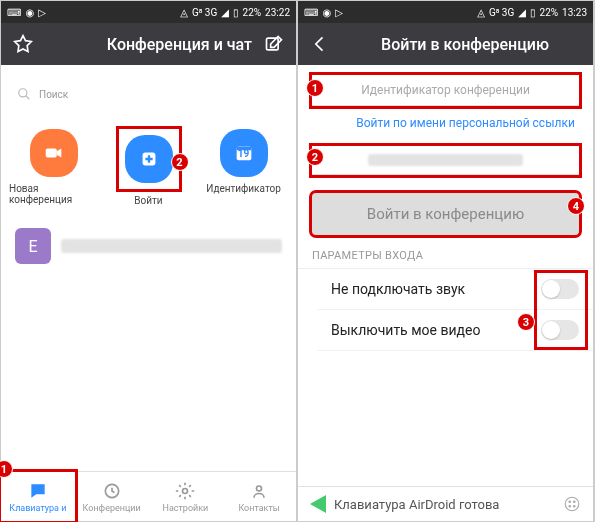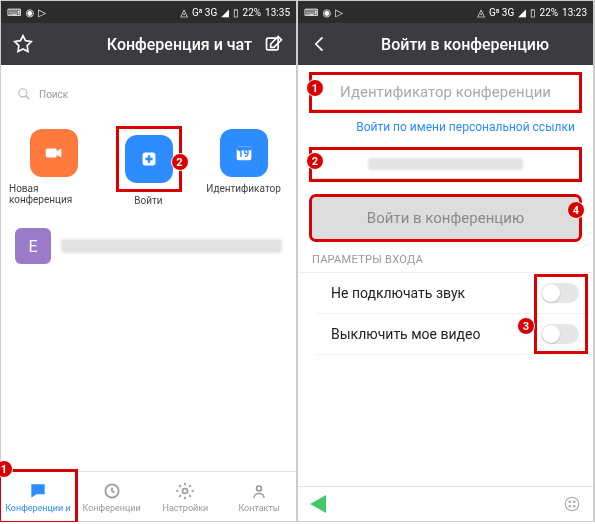--- a/index.html
+++ b/index.html
@@ -14,36 +14,36 @@
   
   .header { background: #3c3c40; color: #fff; height: 42px; display: flex; align-items: center; padding: 0 12px; gap: 12px; }
   .header .title { flex: 1; font-size: 16px; font-weight: 500; text-align: right; }
 
   
   .search { display: flex; align-items: center; padding: 22px 16px; color: #999; font-size: 10px; gap: 8px; }
 
   
   .actions { display: flex; justify-content: space-around; padding: 6px 8px 12px; gap: 6px; }
   .act { display: flex; flex-direction: column; align-items: center; gap: 6px; flex: 1; }
-  .act .ic { width: 48px; height: 48px; border-radius: 12px; display: flex; align-items: center; justify-content: center; color: #fff; }
+  .act .ic { width: 48px; height: 48px; border-radius: 20px; display: flex; align-items: center; justify-content: center; color: #fff; }
   .act .lbl { font-size: 10px; color: #444; }
   .ic-orange { background: #ff7a3d; }
   .ic-blue { background: #2d8cff; }
 
   .chatrow { display:flex; align-items:center; gap:10px; padding:10px 14px; }
   .avatar { width:36px; height:36px; border-radius:6px; background:#9b7bc9; color:#fff; display:flex; align-items:center; justify-content:center; font-size:16px; }
   .blurline { flex:1; height:14px; background:#e3e3e3; border-radius:3px; filter: blur(1px); }
 
   
   .bnav { margin-top: auto; display: flex; border-top: 1px solid #e0e0e0; height: 50px; }
   .bnav .bi { flex: 1; display: flex; flex-direction: column; align-items: center; justify-content: center; gap: 2px; color: #999; font-size: 9px; }
   .bnav .bi.active { color: #2d8cff; }
 
   
-  .field { margin: 10px 14px; border: 0; border-bottom: 1px solid #ddd; padding: 8px 4px; color:#aaa; font-size:15px; }
+  .field { margin: 10px 14px; border: 0; border-bottom: 1px solid #ddd; padding: 8px 4px; color:#aaa; font-size:12px; }
   .link { text-align: center; color: #2d8cff; font-size: 12px; padding: 0 14px 6px; margin-left: 40px; }
   .bigbtn { margin: 8px 14px; background: #ddd; color: #8a8a8a; text-align: center; padding: 12px 0; font-size: 15px; border-radius: 4px; }
   .hint { color: #999; font-size: 11px; padding: 6px 14px 10px; line-height:1.4; }
   .sect { color: #999; font-size: 11px; padding: 6px 14px; border-bottom: 1px solid #eee; letter-spacing:.3px; }
   .togglerow { display:flex; align-items:center; justify-content:space-between; padding:10px 14px; font-size:14px; color:#222; border-bottom:1px solid #f2f2f2;margin-left:19px; }
   .toggle { width:38px; height:20px; border-radius:10px; background:#e6e6e6; position:relative; }
   .toggle::after { content:""; width:18px; height:18px; background:#fff; border-radius:50%; position:absolute; left:1px; top:1px; box-shadow:0 1px 2px rgba(0,0,0,.2); }
 
   .airbar { margin-top:auto; display:flex; align-items:center; gap:8px; padding:8px 12px; border-top:1px solid #e0e0e0; font-size:13px; color:#555; }
   .air-arrow { width:0; height:0; border-top:9px solid transparent; border-bottom:9px solid transparent; border-right:16px solid #44c96f; }
@@ -65,21 +65,21 @@
       <span>⌨</span>
       <span>◉</span>
       <span>▷</span>
     </div>
     <div class="right">
       <span>◬</span>
       <span>G⁸ 3G</span>
       <span>◢</span>
       <span>▯</span>
       <span>22%</span>
-      <span>13:35</span>
+      <span>23:22</span>
     </div>
   </div>
 
   <div class="header">
     <span>
       <svg width="20" height="20" viewBox="0 0 24 24" fill="none" stroke="#fff" stroke-width="2">
             <path d="M12 2l3 6 7 1-5 5 1 7-6-3-6 3 1-7-5-5 7-1 3-6z"></path>
           </svg>
     </span>
     <div class="title">Конференция и чат</div>
@@ -137,21 +137,21 @@
     <div class="avatar">E</div>
     <div class="blurline"></div>
   </div>
 
   <div class="bnav">
     <div class="bi active redbox" style="position:relative;">
       <div class="badge" style="left:-6px; top:-12px;">1</div>
       <svg width="20" height="20" viewBox="0 0 24 24" fill="#2d8cff">
             <path d="M4 4h16v12H10l-6 4V4z"></path>
           </svg>
-      <span>Конференции и</span>
+      <span>Клавиатура и</span>
     </div>
     <div class="bi">
       <svg width="20" height="20" viewBox="0 0 24 24" fill="none" stroke="#999" stroke-width="2">
             <circle cx="12" cy="12" r="8"></circle>
             <path d="M12 8v4l3 2"></path>
           </svg>
       <span>Конференции</span>
     </div>
     <div class="bi">
       <svg width="20" height="20" viewBox="0 0 24 24" fill="none" stroke="#999" stroke-width="2">
@@ -230,20 +230,21 @@
     <div class="togglerow">
       <span>Выключить мое видео</span>
       <div class="toggle"></div>
     </div>
     <div class="redbox" style="position:absolute; right:8px; top:4px; width:48px; height:74px; pointer-events:none;"></div>
     <div class="badge" style="right:58px; top:44px;">3</div>
   </div>
 
   <div class="airbar">
     <div class="air-arrow"></div>
+    <span>Клавиатура AirDroid готова</span>
     <span style="margin-left:auto;">
       <svg width="18" height="18" viewBox="0 0 24 24" fill="none" stroke="#aaa" stroke-width="1.5">
             <circle cx="12" cy="12" r="9"></circle>
             <circle cx="9" cy="9" r="1" fill="#aaa"></circle>
             <circle cx="15" cy="9" r="1" fill="#aaa"></circle>
             <circle cx="9" cy="15" r="1" fill="#aaa"></circle>
             <circle cx="15" cy="15" r="1" fill="#aaa"></circle>
           </svg>
     </span>
   </div>

